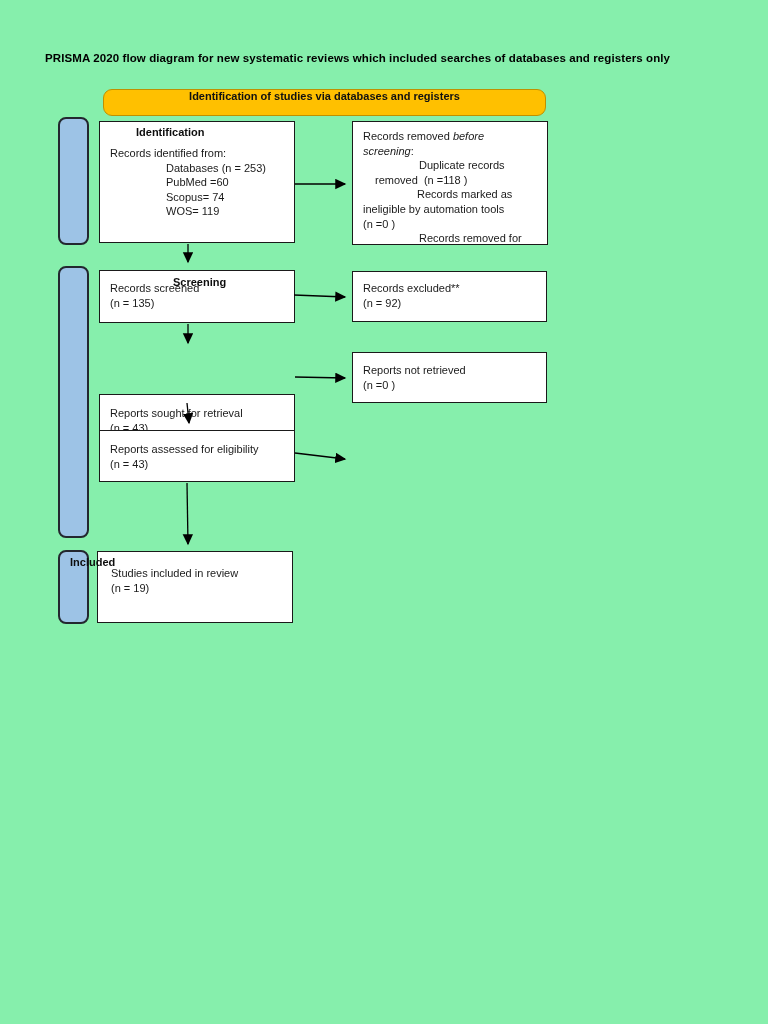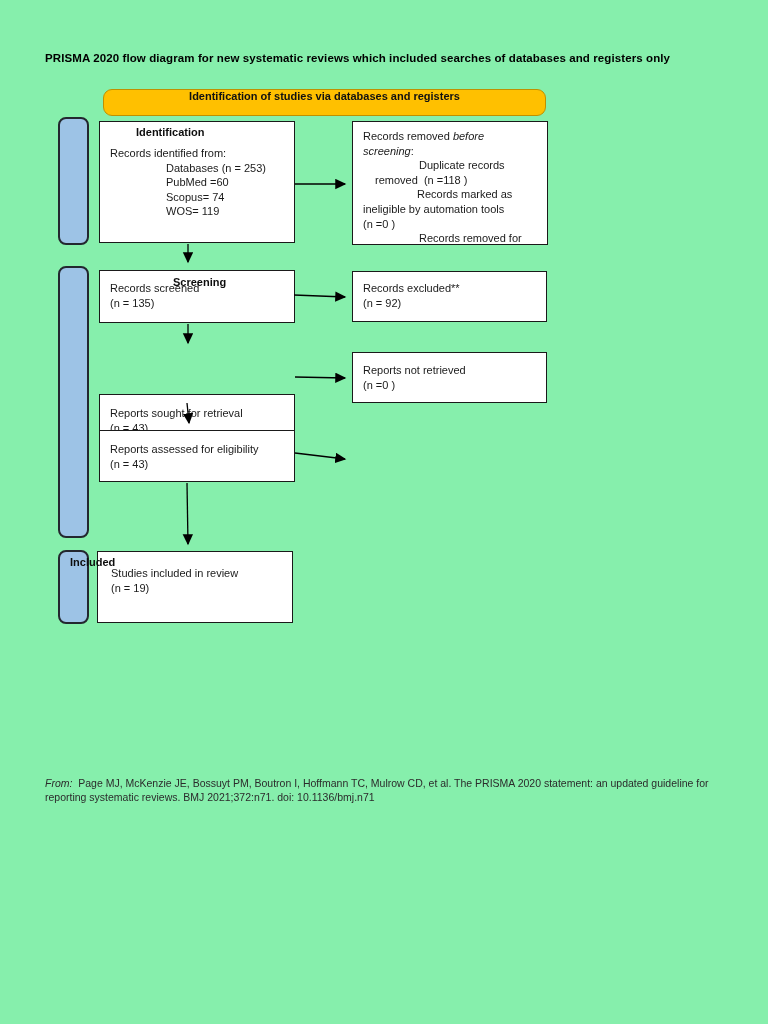--- a/index.html
+++ b/index.html
@@ -144,16 +144,15 @@
       <line x1="188" y1="244" x2="188" y2="262" stroke="#000" stroke-width="1.3" marker-end="url(#ah)"></line>
       <line x1="294" y1="295" x2="345" y2="297" stroke="#000" stroke-width="1.3" marker-end="url(#ah)"></line>
       <line x1="188" y1="324" x2="188" y2="343" stroke="#000" stroke-width="1.3" marker-end="url(#ah)"></line>
       <line x1="295" y1="377" x2="345" y2="378" stroke="#000" stroke-width="1.3" marker-end="url(#ah)"></line>
       <line x1="187" y1="403" x2="189" y2="423" stroke="#000" stroke-width="1.3" marker-end="url(#ah)"></line>
       <line x1="295" y1="453" x2="345" y2="459" stroke="#000" stroke-width="1.3" marker-end="url(#ah)"></line>
       <line x1="187" y1="483" x2="188" y2="544" stroke="#000" stroke-width="1.3" marker-end="url(#ah)"></line>
     </svg>
   </div>
 
-  <div class="footer-citation"><span class="from">From:</span><span style="white-space:pre-wrap;">  Page MJ, McKenzie JE, Bossuyt PM, Boutron I, Hoffmann TC, Mulrow CD, et al. The PRISMA 2020 statement: an updated guideline for reporting systematic reviews. BMJ 2021;372:n71. doi: 10.1136/bmj.n71</span></div>
 
 
 </div>
 
 </body></html>

